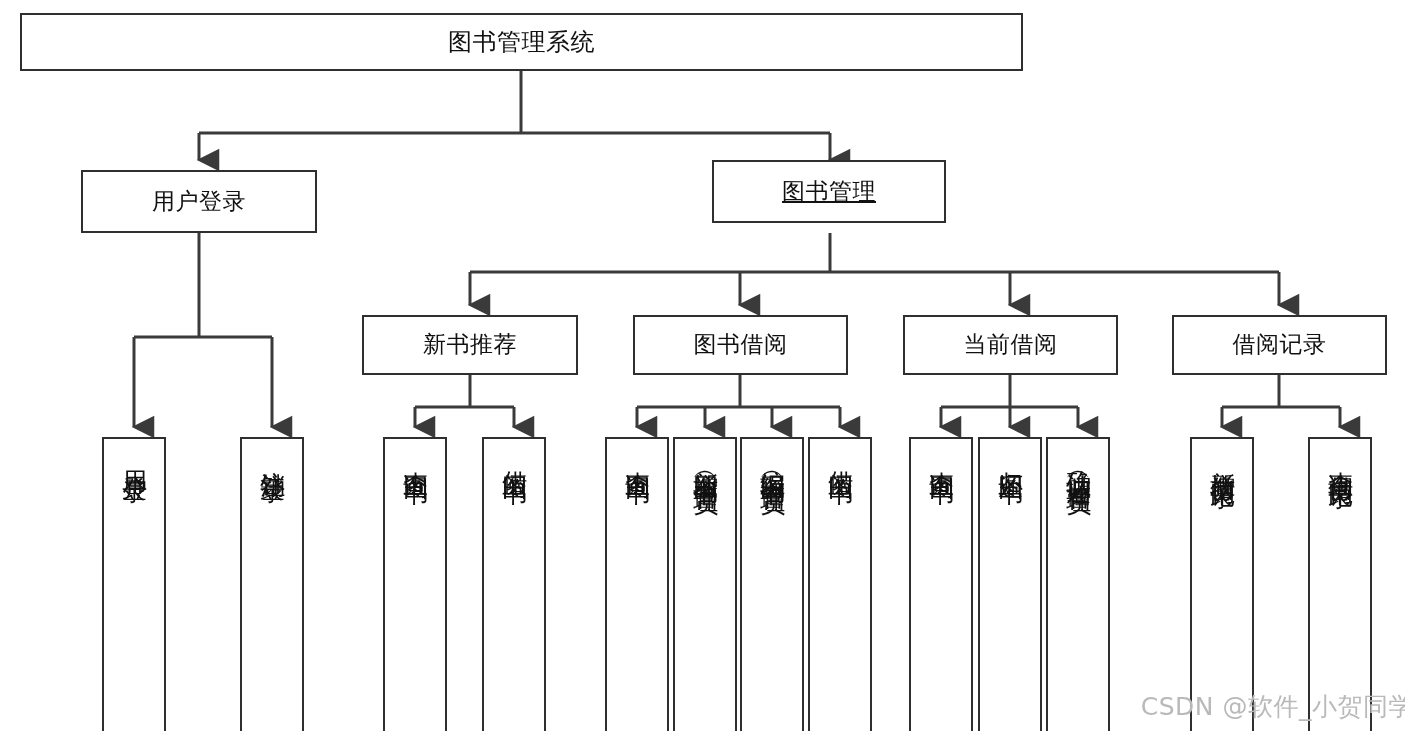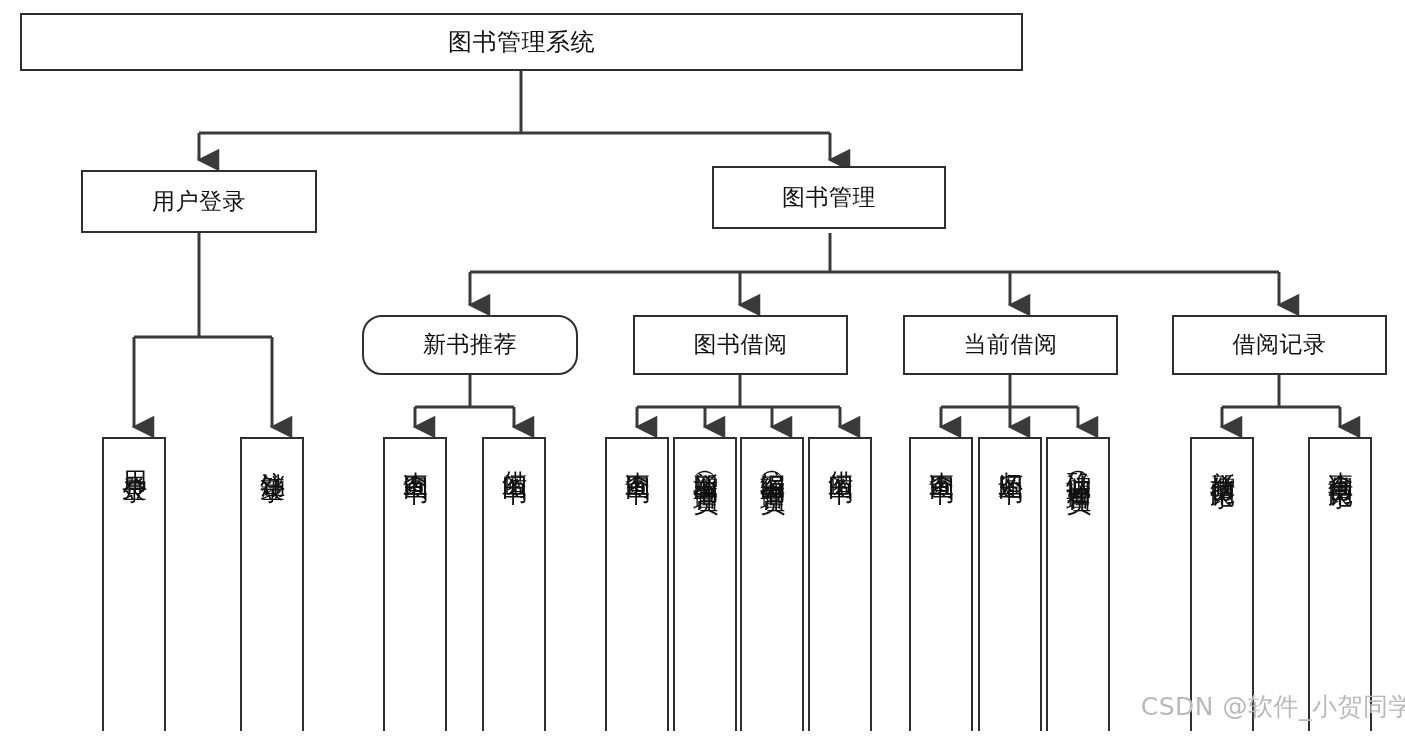--- a/index.html
+++ b/index.html
@@ -132,25 +132,25 @@
     </g>
   </svg>
 
   <div class="node h root" style="left:20px; top:13px; width:1003px; height:58px;">
     <span class="lbl">图书管理系统</span>
   </div>
 
   <div class="node h" style="left:81px; top:170px; width:236px; height:63px;">
     <span class="lbl">用户登录</span>
   </div>
-  <div class="node h" style="left:712px; top:166px; width:234px; height:63px;">
+  <div class="node h" style="left:712px; top:160px; width:234px; height:63px;text-decoration:underline;">
     <span class="lbl">图书管理</span>
   </div>
 
-  <div class="node h" style="left:362px; top:315px; width:216px; height:60px;border-radius:20px;">
+  <div class="node h" style="left:362px; top:315px; width:216px; height:60px;">
     <span class="lbl">新书推荐</span>
   </div>
   <div class="node h" style="left:633px; top:315px; width:215px; height:60px;">
     <span class="lbl">图书借阅</span>
   </div>
   <div class="node h" style="left:1172px; top:315px; width:215px; height:60px;">
     <span class="lbl">借阅记录</span>
   </div>
   <div class="node h" style="left:903px; top:315px; width:215px; height:60px;">
     <span class="lbl">当前借阅</span>

